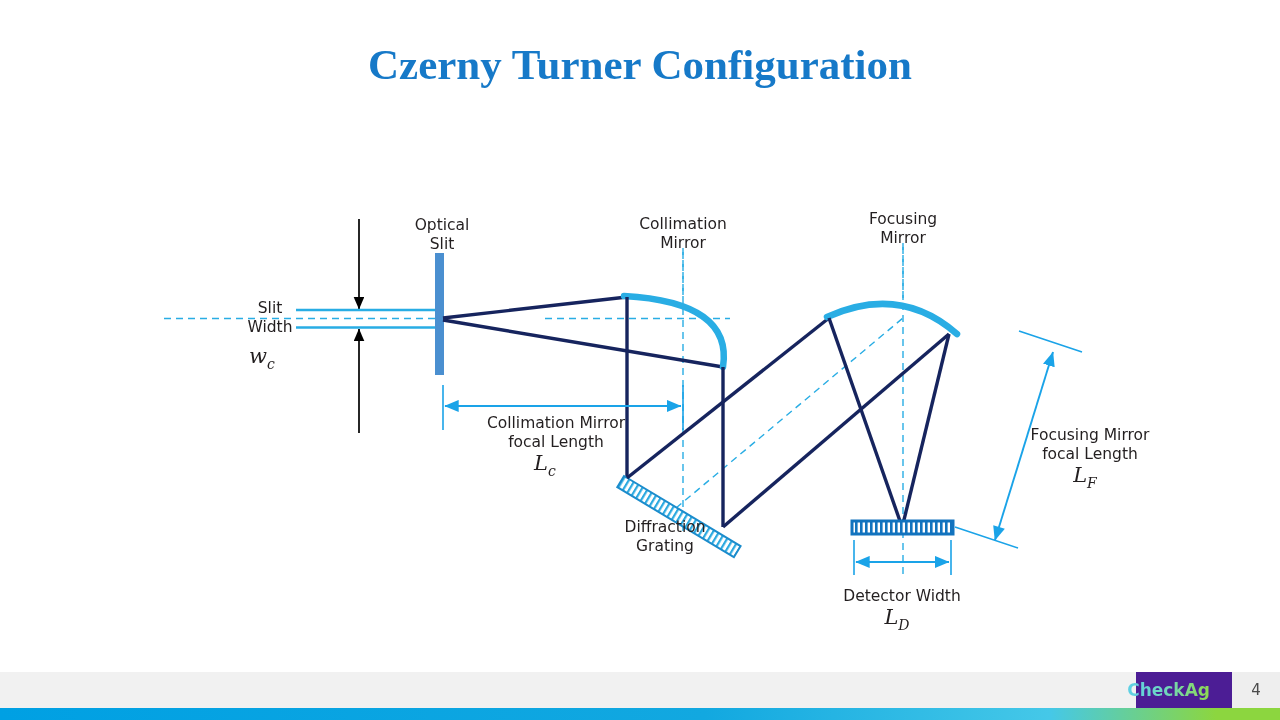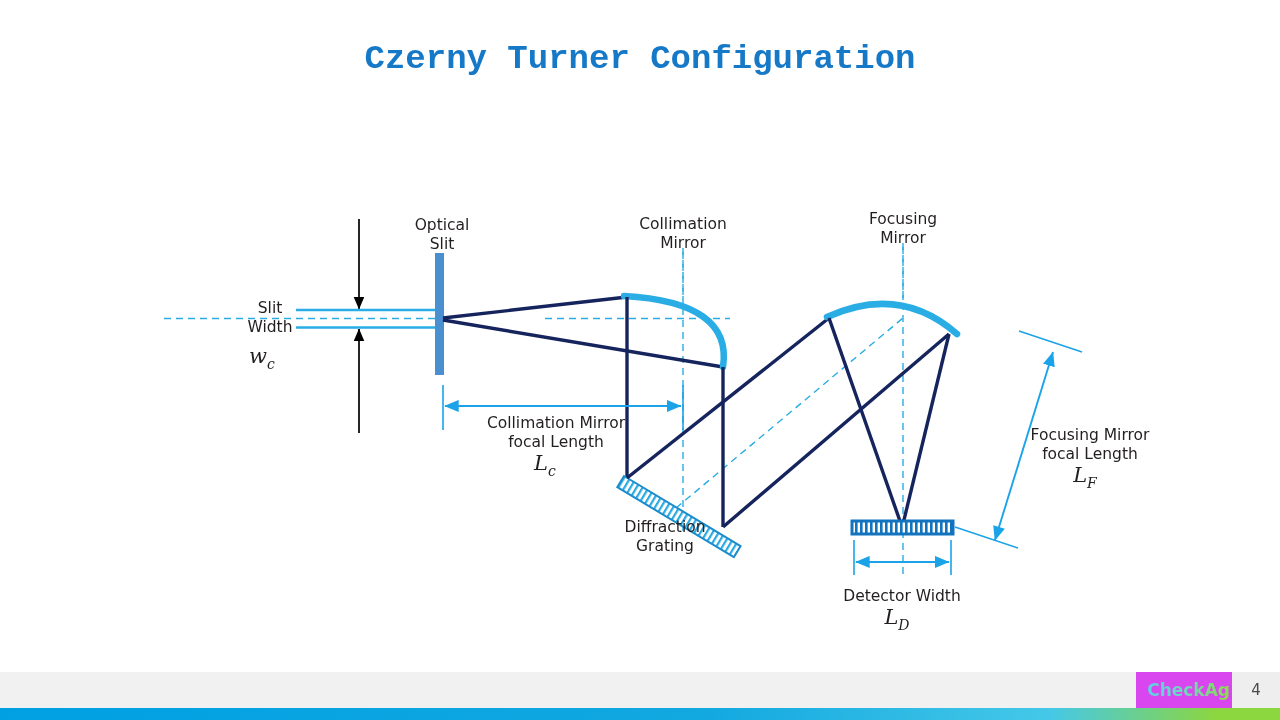--- a/index.html
+++ b/index.html
@@ -22,22 +22,22 @@
     height: 720px;
     background: #ffffff;
   }
 
   #slide-title {
     position: absolute;
     left: 0;
     top: 40px;
     width: 1280px;
     text-align: center;
-    font-family: Liberation Mono, monospace;
-    font-size: 34px;
+    font-family: Liberation Serif, serif;
+    font-size: 43px;
     font-weight: bold;
     color: #1679c8;
     letter-spacing: 0px;
     white-space: nowrap;
   }
 
   #diagram {
     position: absolute;
     left: 0; top: 0;
     width: 1280px;
@@ -71,23 +71,23 @@
   }
   #footer-logo {
     position: absolute;
     left: 1136px;
     top: 672px;
     width: 96px;
     height: 36px;
     display: flex;
     align-items: center;
     justify-content: flex-end;
-    padding-right: 2px;
+    padding-right: 22px;
     box-sizing: border-box;
-    background: #d946ef;
+    background: #4c1d95;
   }
   #footer-logo-text {
     font-size: 17px;
     font-weight: bold;
     background: linear-gradient(90deg, #5ed0e6 0%, #6fd6c0 45%, #8fd94f 100%);
     -webkit-background-clip: text;
     background-clip: text;
     color: transparent;
     -webkit-text-fill-color: transparent;
     font-family: "DejaVu Sans", "Liberation Sans", sans-serif;

